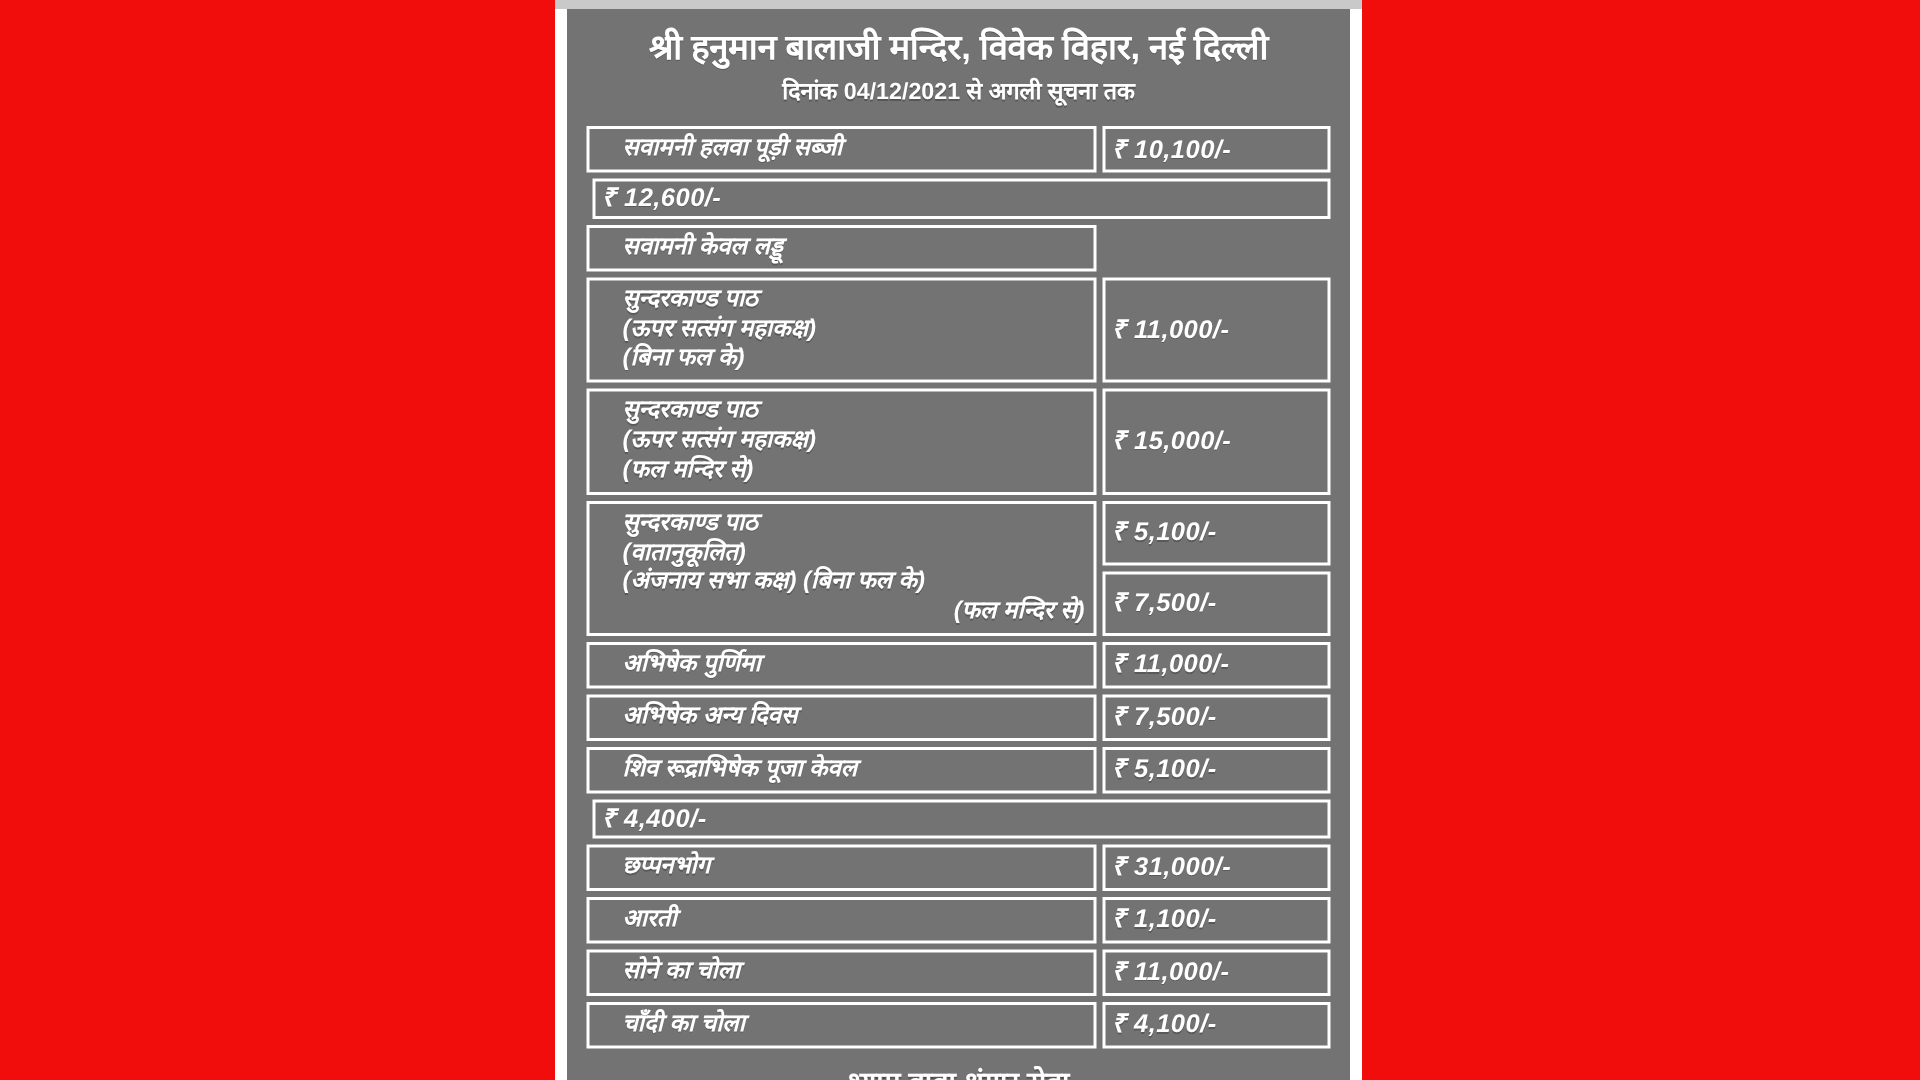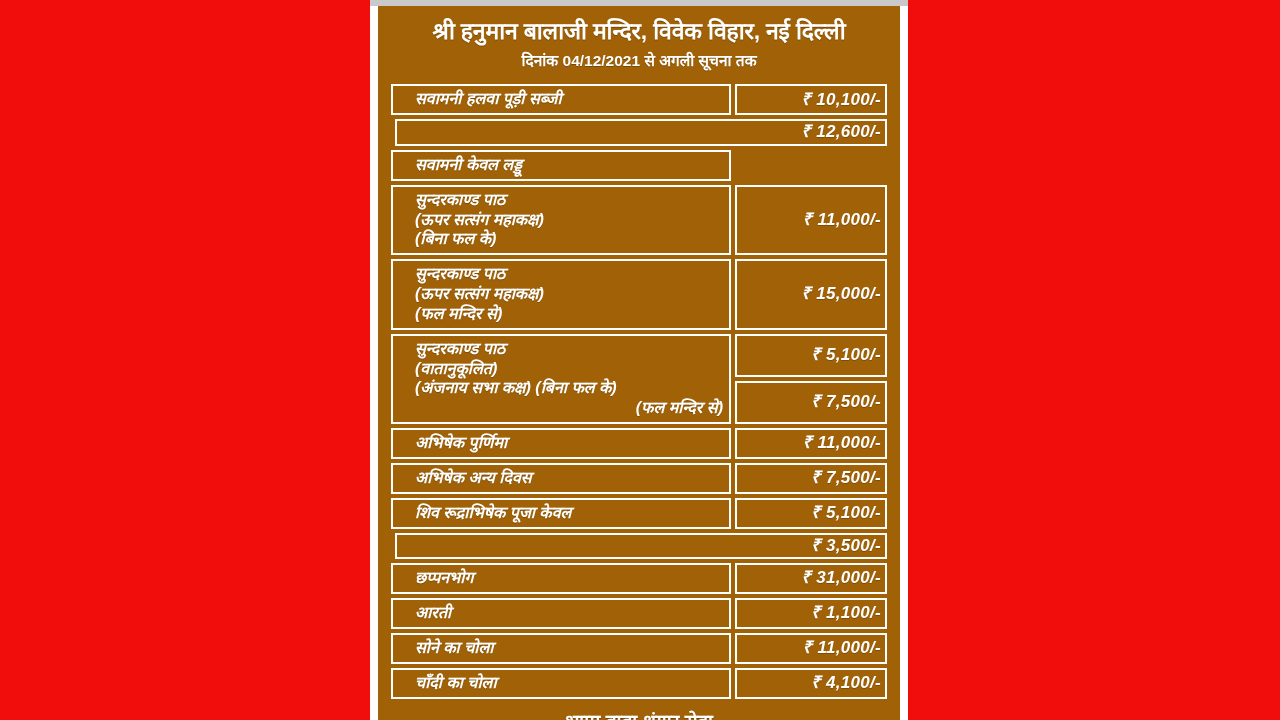--- a/index.html
+++ b/index.html
@@ -12,21 +12,21 @@
   .screen { position:relative; width:1280px; height:720px; background:#f20d0d; }
 
   
   .panel {
     position:absolute; left:370px; top:0px; width:538px; height:720px;
     background:#ffffff;
   }
   .panel-top-strip { position:absolute; left:0; top:0; width:538px; height:6px; background:#c9c9c9; }
   .panel-inner {
     position:absolute; left:8px; top:6px; width:522px; height:714px;
-    background:#a16207;
+    background:#737373;
     overflow:hidden;
   }
 
   .header { text-align:center; padding-top:12px; }
   .temple-title {
     color:#ffffff;
     font-size:23px;
     font-weight:bold;
     line-height:1.15;
     letter-spacing:-0.2px;
@@ -49,21 +49,21 @@
     flex:0 0 340px;
     border:2px solid #ffffff;
     padding:3px 6px 4px 22px;
     display:flex; flex-direction:column; justify-content:center;
     min-height:23px;
   }
   .price-col { flex:1 1 auto; margin-left:4px; display:flex; flex-direction:column; }
   .price-cell {
     flex:1 1 auto;
     border:2px solid #ffffff;
-    display:flex; align-items:center; justify-content:flex-end;
+    display:flex; align-items:center; justify-content:flex-start;
     padding:2px 4px;
   }
   .price-cell + .price-cell { margin-top:4px; }
 
   .ltxt {
     color:#ffffff; font-size:16px; font-weight:bold; line-height:1.24;
     white-space:nowrap; text-shadow:0 1px 0 rgba(0,0,0,0.22);
   }
   .ltxt.right { text-align:right; align-self:stretch; }
   .ptxt {
@@ -188,21 +188,21 @@
             </div>
             <div class="price-col">
               <div class="price-cell">
                 <span class="ptxt">₹  5,100/-</span>
               </div>
             </div>
           </div>
           <div class="row">
             <div class="price-col">
               <div class="price-cell">
-                <span class="ptxt">₹  3,500/-</span>
+                <span class="ptxt">₹  4,400/-</span>
               </div>
             </div>
           </div>
           <div class="row">
             <div class="label-cell">
               <div class="ltxt">छप्पनभोग</div>
             </div>
             <div class="price-col">
               <div class="price-cell">
                 <span class="ptxt">₹  31,000/-</span>

